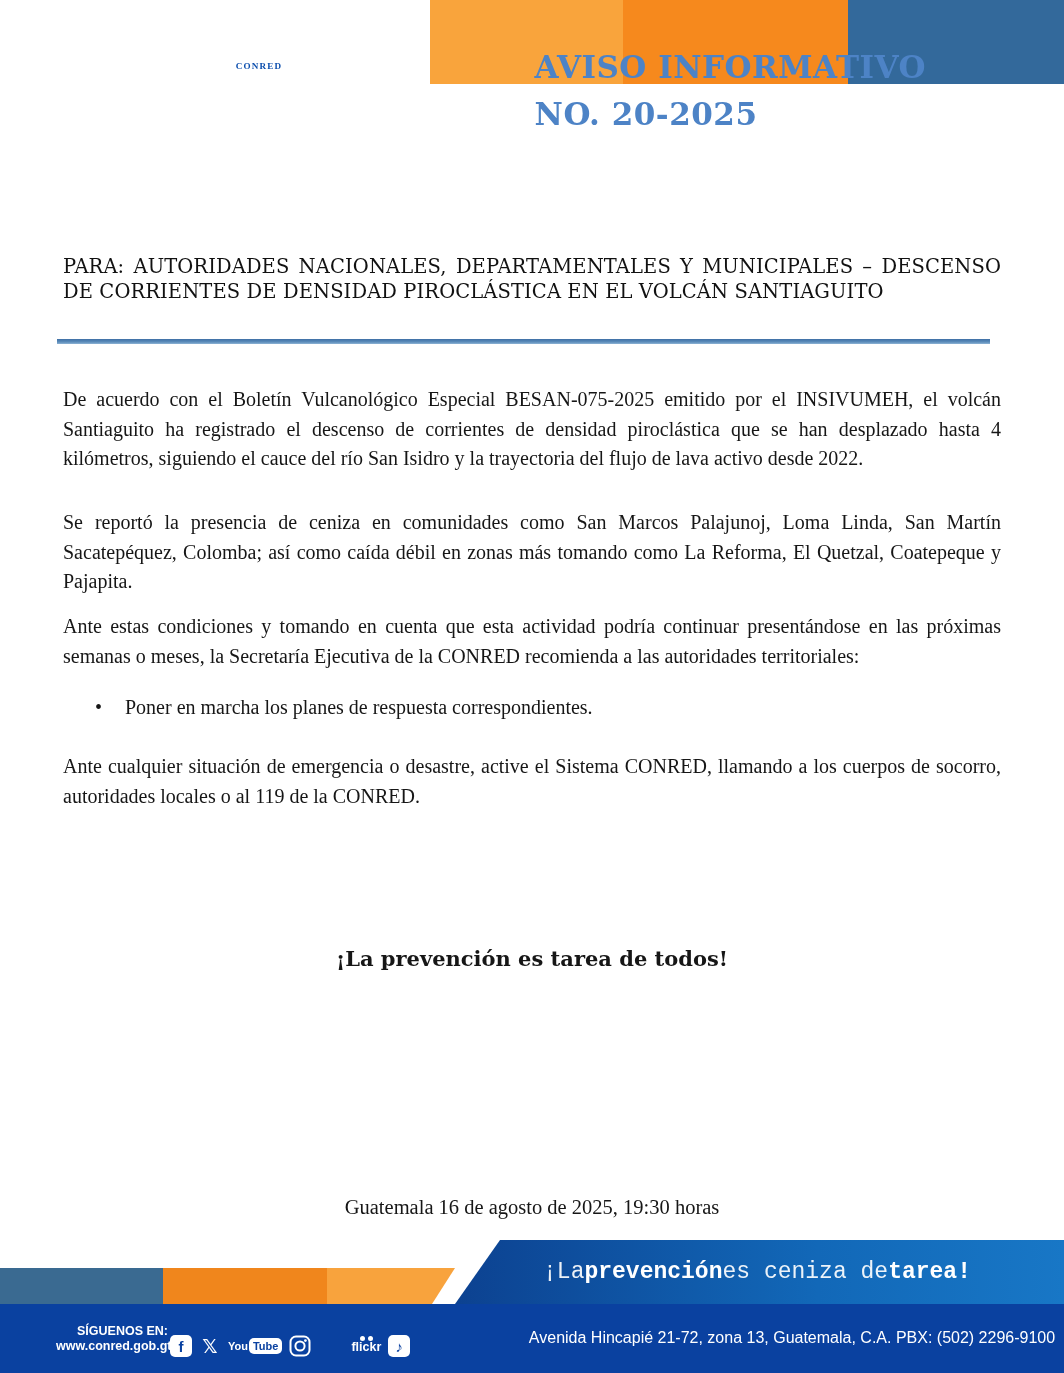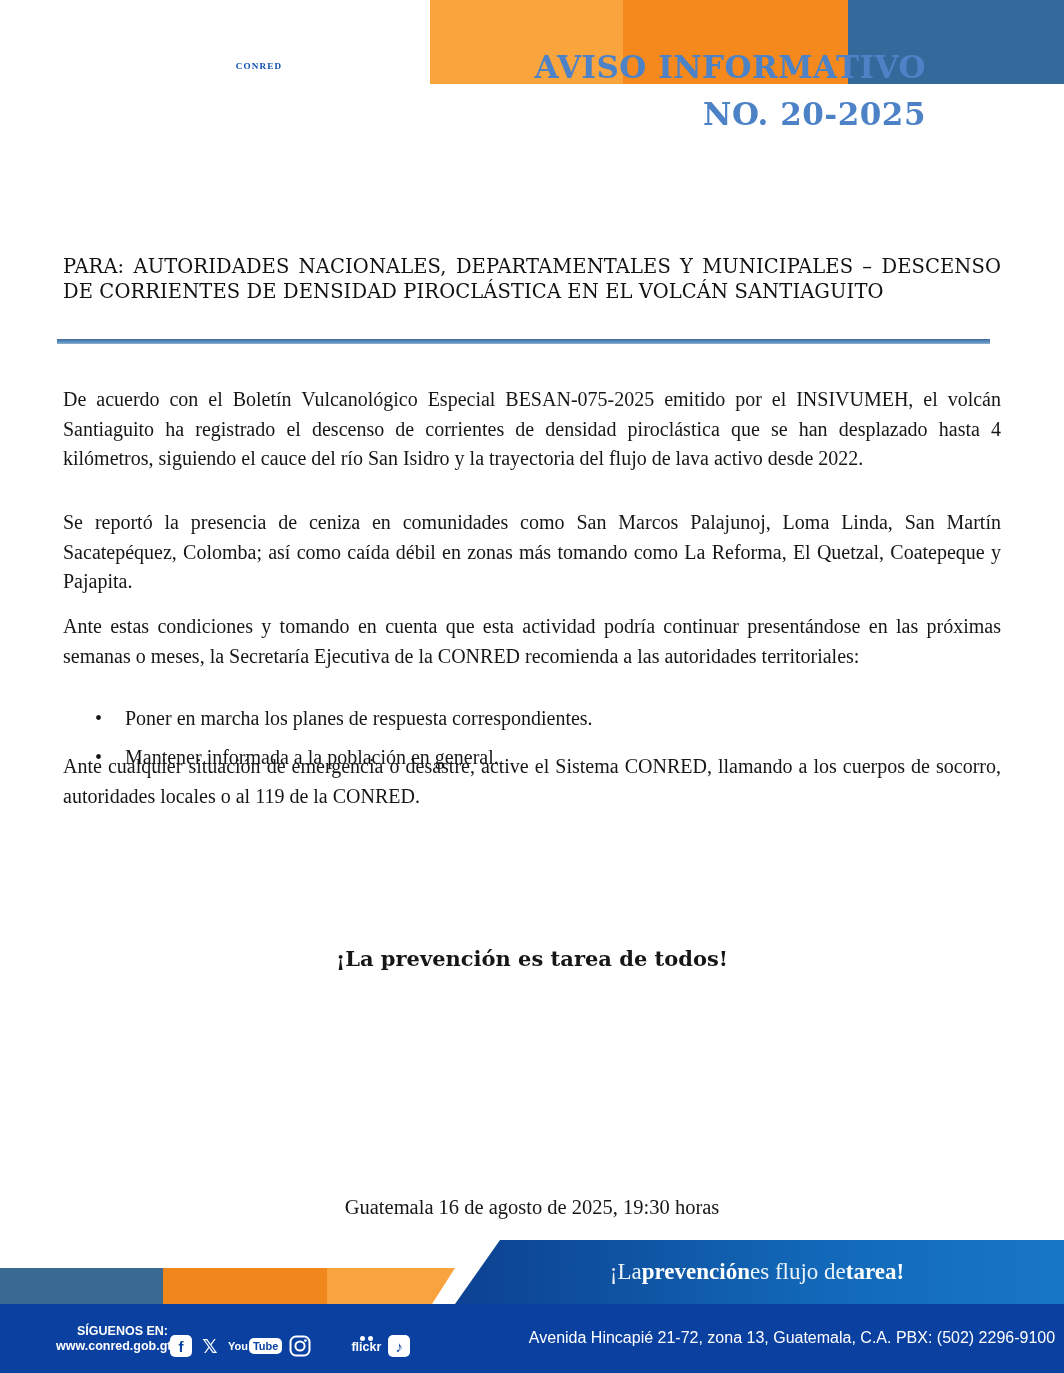--- a/index.html
+++ b/index.html
@@ -14,54 +14,54 @@
 
   .banner{position:absolute;top:0;left:0;width:500px;height:143px;
           background:linear-gradient(118deg,#155BC 0%,#1158B8 0%,#0E4DAC 55%,#0B3F97 100%);
           clip-path:polygon(0 0,100% 0,435px 100%,0 100%);}
   .banner svg{position:absolute;}
   .seal-svg{left:50px;top:10px;}
   .conred-svg{left:211px;top:17px;}
   .logo-divider{position:absolute;left:194px;top:38px;width:2px;height:66px;
                 background:rgba(255,255,255,.5);}
 
-  .title-block{position:absolute;top:44px;right:138px;text-align:right;
+  .title-block{position:absolute;top:44px;right:138px;
                font-family:"DejaVu Serif",serif;font-weight:bold;color:#4D83C6;
                font-size:31px;line-height:47px;letter-spacing:.5px;white-space:nowrap;}
 
   
   .doc-block{position:absolute;left:63px;width:938px;text-align:justify;
              font-size:20px;line-height:29.5px;}
   .heading{top:254px;font-family:"DejaVu Serif",serif;font-weight:normal;
            font-size:19.5px;line-height:25px;letter-spacing:.1px;color:#111;}
   .rule{position:absolute;left:57px;top:339px;width:933px;height:5px;
         background:linear-gradient(180deg,#3E6FA5 0%,#5C8DBB 60%,#8FB4D4 100%);}
   .p1{top:385px;} .p2{top:508px;} .p3{top:612px;}
   .bullet-list{position:absolute;left:63px;top:693px;width:938px;
                list-style:none;margin:0;padding:0;font-size:20px;line-height:28px;}
-  .bullet-list li{position:relative;padding-left:62px;margin-bottom:0;margin-top:11px;}
+  .bullet-list li{position:relative;padding-left:62px;margin-bottom:0;}
   .bullet-list li::before{content:"•";position:absolute;left:32px;top:0;font-size:20px;}
   .p4{top:752px;}
   .slogan-center{position:absolute;left:0;right:0;top:946px;text-align:center;
                  font-family:"DejaVu Serif",serif;font-weight:bold;font-size:21px;}
   .dateline{position:absolute;left:0;right:0;top:1196px;text-align:center;
             font-size:20.5px;}
 
   
   .bars{position:absolute;top:1268px;left:0;width:455px;height:36px;display:flex;
         clip-path:polygon(0 0,100% 0,432px 100%,0 100%);}
   .bar-steel{width:163px;background:#3A6A91;}
   .bar-orange{width:164px;background:#F0861C;}
   .bar-lorange{flex:1;background:#F8A33D;}
 
   .footer-slogan{position:absolute;top:1240px;left:450px;width:614px;height:64px;
                  clip-path:polygon(50px 0,100% 0,100% 100%,5px 100%);
                  background:linear-gradient(90deg,#0C4190 0%,#1268B8 60%,#1877C6 100%);
                  display:flex;align-items:center;justify-content:center;
-                 font-family:Liberation Serif, serif;color:#fff;font-size:23px;}
+                 font-family:Liberation Mono, monospace;color:#fff;font-size:23px;}
   .footer-slogan .lite{font-weight:normal;opacity:.92;}
   .footer-slogan b{font-weight:bold;}
 
   .footer-band{position:absolute;top:1304px;left:0;right:0;height:69px;background:#0A41A0;}
 
   .follow{position:absolute;left:56px;top:1324px;width:112px;text-align:right;
           color:#fff;font-family:"Liberation Sans",sans-serif;font-weight:bold;
           font-size:12.5px;line-height:15px;}
   .follow .site{display:block;cursor:pointer;}
 
@@ -156,39 +156,38 @@
 
   <div class="doc-block heading">PARA: AUTORIDADES NACIONALES, DEPARTAMENTALES Y MUNICIPALES – DESCENSO DE CORRIENTES DE DENSIDAD PIROCLÁSTICA EN EL VOLCÁN SANTIAGUITO</div>
   <div class="rule"></div>
 
   <div class="doc-block p1">De acuerdo con el Boletín Vulcanológico Especial BESAN-075-2025 emitido por el INSIVUMEH, el volcán Santiaguito ha registrado el descenso de corrientes de densidad piroclástica que se han desplazado hasta 4 kilómetros, siguiendo el cauce del río San Isidro y la trayectoria del flujo de lava activo desde 2022.</div>
   <div class="doc-block p2">Se reportó la presencia de ceniza en comunidades como San Marcos Palajunoj, Loma Linda, San Martín Sacatepéquez, Colomba; así como caída débil en zonas más tomando como La Reforma, El Quetzal, Coatepeque y Pajapita.</div>
   <div class="doc-block p3">Ante estas condiciones y tomando en cuenta que esta actividad podría continuar presentándose en las próximas semanas o meses, la Secretaría Ejecutiva de la CONRED recomienda a las autoridades territoriales:</div>
 
   <ul class="bullet-list">
     <li>Poner en marcha los planes de respuesta correspondientes.</li>
-    <li>Mantener informada a la población en general.</li>
   </ul>
 
   <div class="doc-block p4">Ante cualquier situación de emergencia o desastre, active el Sistema CONRED, llamando a los cuerpos de socorro, autoridades locales o al 119 de la CONRED.</div>
 
   <div class="slogan-center">¡La prevención es tarea de todos!</div>
 
   <div class="dateline">Guatemala 16 de agosto de 2025, 19:30 horas</div>
 
   <div class="bars">
     <div class="bar-steel"></div>
     <div class="bar-orange"></div>
     <div class="bar-lorange"></div>
   </div>
 
   <div class="footer-slogan">
     <span class="lite">¡La </span>
       <b>prevención</b>
-      <span class="lite"> es flujo de </span>
+      <span class="lite"> es ceniza de </span>
       <b>tarea</b>
       <b>!</b>
   </div>
 
   <div class="footer-band"></div>
 
   <div class="follow">
     <span>SÍGUENOS EN:</span>
     <span class="site">www.conred.gob.gt</span>
   </div>

